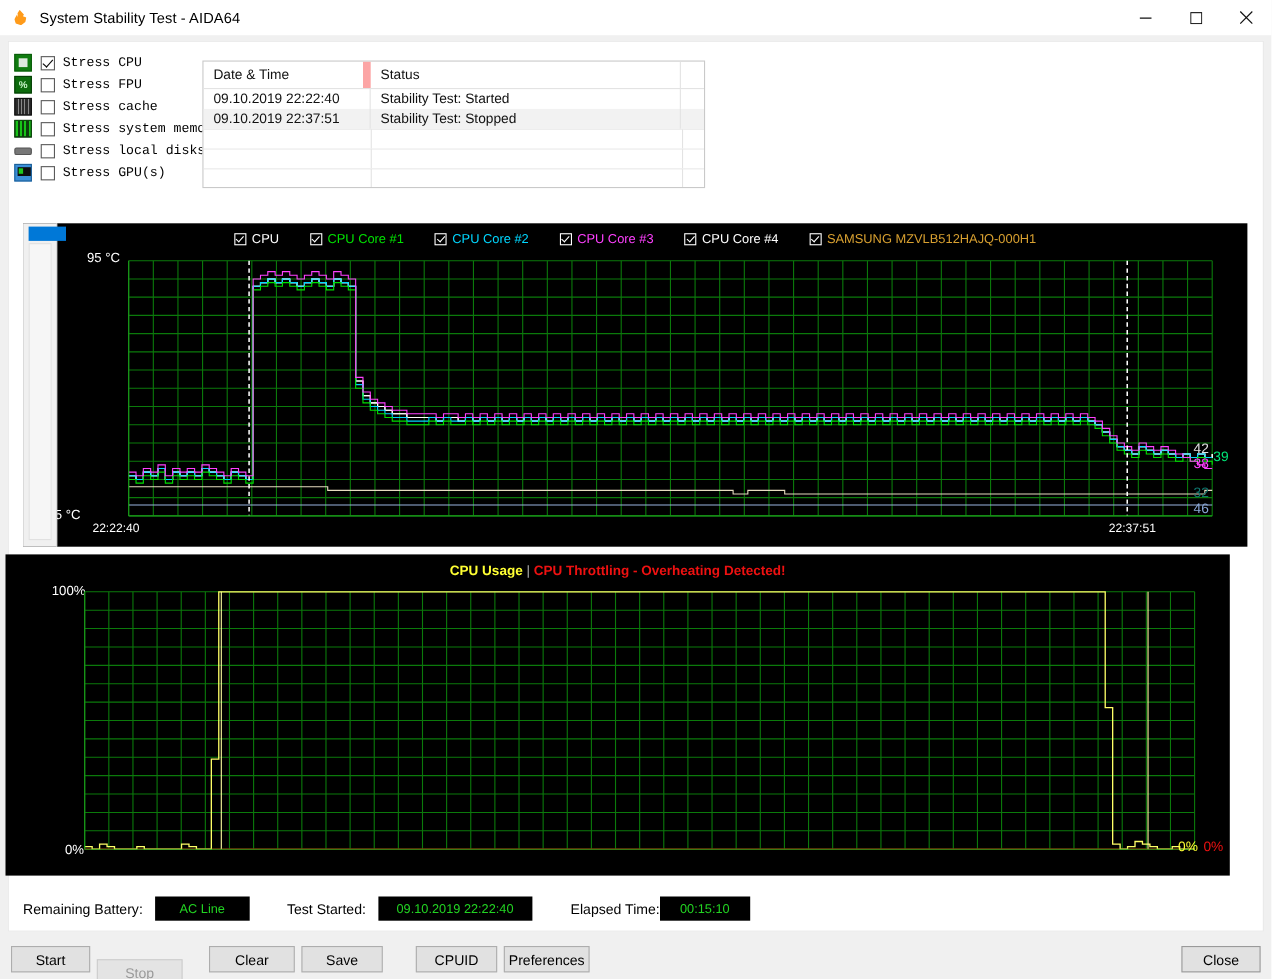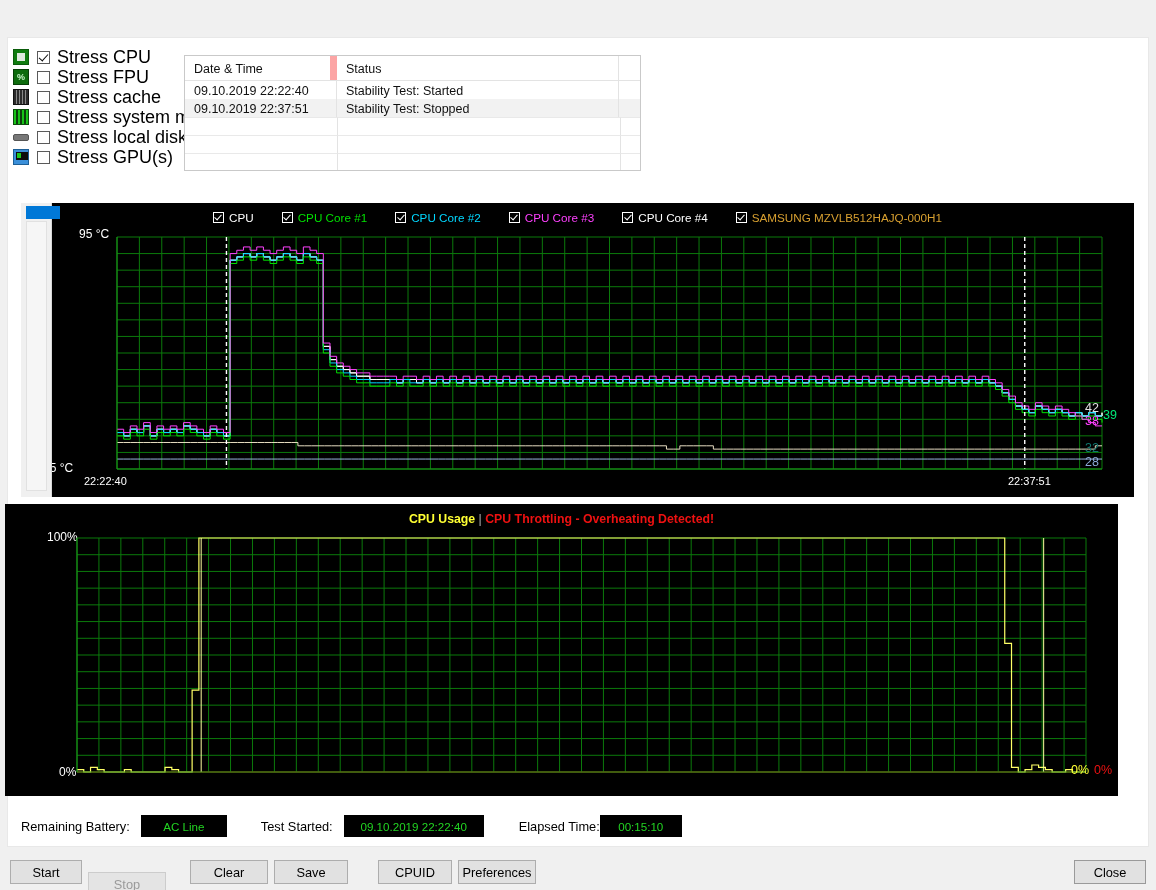--- a/index.html
+++ b/index.html
@@ -95,22 +95,23 @@
   }
   .cbox.checked::after {
     content: '';
     position: absolute; left: 3px; top: 0px;
     width: 4px; height: 8px;
     border: solid #0a0a0a;
     border-width: 0 1.6px 1.6px 0;
     transform: rotate(42deg);
   }
   .stress-label {
-    font-size: 18px; color: #000;
+    font-size: 12px; color: #000;
     white-space: nowrap;
+    font-family: Liberation Mono, monospace;
   }
 
   
   .logtable {
     position: absolute; left: 184px; top: 55px;
     width: 457px; height: 116px;
     border: 1px solid #c9c9c9;
     background: #ffffff;
     box-sizing: border-box;
     overflow: hidden;
@@ -268,20 +269,44 @@
     top: 6px;
   }
   .btn.disabled { color: #9a9a9a; background: #e4e4e4; border-color: #cccccc; }
   .btn.close { border: 1px solid #9a9a9a; }
 </style>
 </head>
 <body>
 
 <div id="app">
 
+  <div class="titlebar">
+    <div class="title-icon">
+        <div class="flame"></div>
+      </div>
+    <div class="title-text">System Stability Test - AIDA64</div>
+    <div class="win-btns">
+      <div class="win-btn">
+        <svg width="11" height="11" viewBox="0 0 11 11">
+            <line x1="0" y1="5.5" x2="11" y2="5.5" stroke="#111" stroke-width="1"></line>
+          </svg>
+      </div>
+      <div class="win-btn">
+        <svg width="11" height="11" viewBox="0 0 11 11">
+            <rect x="0.5" y="0.5" width="10" height="10" fill="none" stroke="#111" stroke-width="1"></rect>
+          </svg>
+      </div>
+      <div class="win-btn">
+        <svg width="12" height="12" viewBox="0 0 12 12">
+            <line x1="0.5" y1="0.5" x2="11.5" y2="11.5" stroke="#111" stroke-width="1.1"></line>
+            <line x1="11.5" y1="0.5" x2="0.5" y2="11.5" stroke="#111" stroke-width="1.1"></line>
+          </svg>
+      </div>
+    </div>
+  </div>
 
   <div class="client"></div>
 
   <div class="stress-list" id="stress-list">
       <div class="stress-row">
         <span class="sicon sicon-cpu"></span>
         <span class="cbox checked"></span>
         <span class="stress-label">Stress CPU</span>
       </div>
       <div class="stress-row">
@@ -453,21 +478,21 @@
         <g>
           <line x1="96" y1="34" x2="96" y2="266" stroke="#1a9a1a" stroke-width="1"></line>
           <line x1="96" y1="266" x2="1081" y2="266" stroke="#1a9a1a" stroke-width="1"></line>
         </g>
       </svg>
     <div id="temp-right-vals">
         <div class="rt-label" style="left: 1064px; top: 198px; color: rgb(224, 224, 224);">42</div>
         <div class="rt-label" style="left: 1064px; top: 211px; color: rgb(255, 64, 255);">38</div>
         <div class="rt-label" style="left: 1082px; top: 205px; color: rgb(0, 232, 120);">39</div>
         <div class="rt-label" style="left: 1064px; top: 238px; color: #0f766e;">32</div>
-        <div class="rt-label" style="left: 1064px; top: 252px; color: rgb(138, 168, 216);">28</div>
+        <div class="rt-label" style="left: 1064px; top: 252px; color: rgb(138, 168, 216);">46</div>
       </div>
   </div>
   <div class="vscroll">
     <div class="track"></div>
     <div class="thumb"></div>
   </div>
 
   <div class="chart-pane" id="usage-chart">
     <div class="chart-title">
       <span id="ct-main" style="color: rgb(255, 255, 51);">CPU Usage</span>

